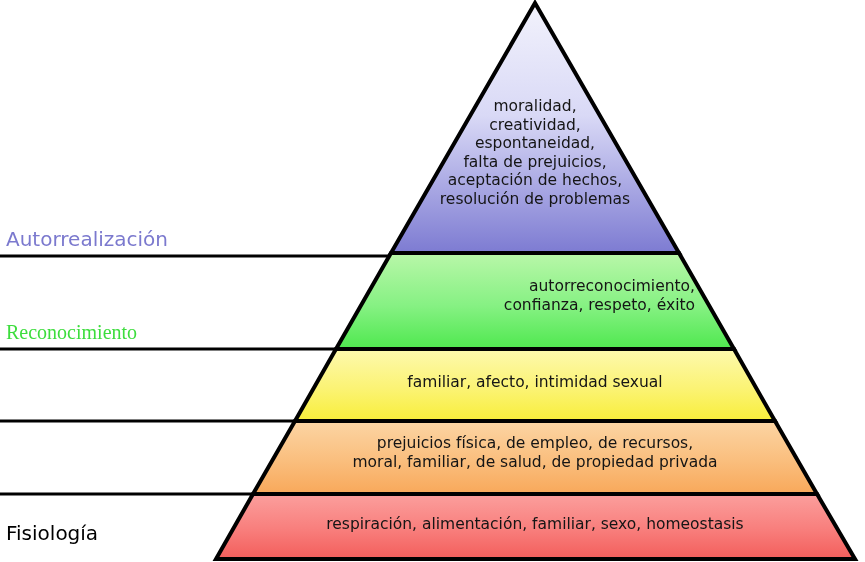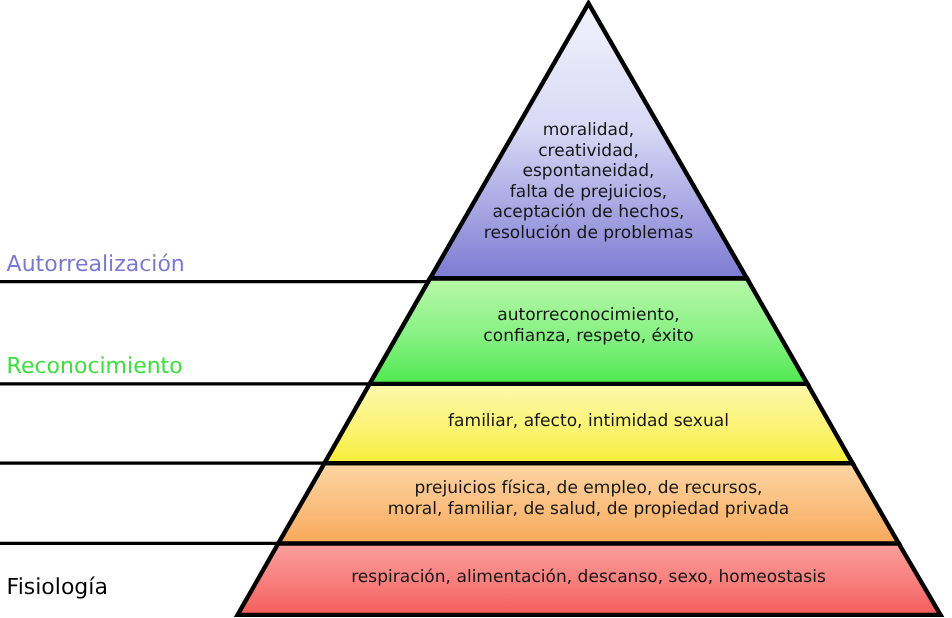--- a/index.html
+++ b/index.html
@@ -90,38 +90,38 @@
 
     <path d="M 295 421 L 775 421 L 817 494 L 253 494 Z" fill="url(#gradTier3)" stroke="#000000" stroke-width="4" stroke-linejoin="miter"></path>
 
     <path d="M 336 349 L 734 349 L 775 421 L 295 421 Z" fill="url(#gradTier2)" stroke="#000000" stroke-width="4" stroke-linejoin="miter"></path>
 
     <path d="M 391 253 L 679 253 L 734 349 L 336 349 Z" fill="url(#gradTier1)" stroke="#000000" stroke-width="4" stroke-linejoin="miter"></path>
 
     <path d="M 535 3 L 679 253 L 391 253 Z" fill="url(#gradTier0)" stroke="#000000" stroke-width="4" stroke-linejoin="miter"></path>
   </svg>
 
-  <div class="tier-text" style="left:395px; top:109px; width:280px;text-align:center;">moralidad,
+  <div class="tier-text" style="left:395px; top:97px; width:280px;text-align:center;">moralidad,
 creatividad,
 espontaneidad,
 falta de prejuicios,
 aceptación de hechos,
 resolución de problemas</div>
 
-  <div class="tier-text" style="left:375px; top:277px; width:320px;">autorreconocimiento,
+  <div class="tier-text" style="left:375px; top:277px; width:320px;text-align:right;">autorreconocimiento,
 confianza, respeto, éxito</div>
 
   <div class="tier-text" style="left:320px; top:373px; width:430px;">familiar, afecto, intimidad sexual</div>
 
   <div class="tier-text" style="left:270px; top:434px; width:530px;">prejuicios física, de empleo, de recursos,
 moral, familiar, de salud, de propiedad privada</div>
 
-  <div class="tier-text" style="left:225px; top:515px; width:620px;">respiración, alimentación, descanso, sexo, homeostasis</div>
+  <div class="tier-text" style="left:225px; top:515px; width:620px;">respiración, alimentación, familiar, sexo, homeostasis</div>
 
   <div class="side-label" style="top:224px; color:#7b79ce;">Autorrealización</div>
 
-  <div class="side-label" style="top:317px; color:#3ddd3d;">Reconocimiento</div>
+  <div class="side-label" style="top:317px; color:#3ddd3d;font-family:Liberation Serif, serif;">Reconocimiento</div>
 
 
 
   <div class="side-label" style="top:518px; color:#000000;">Fisiología</div>
 
 </div>
 
 </body></html>

